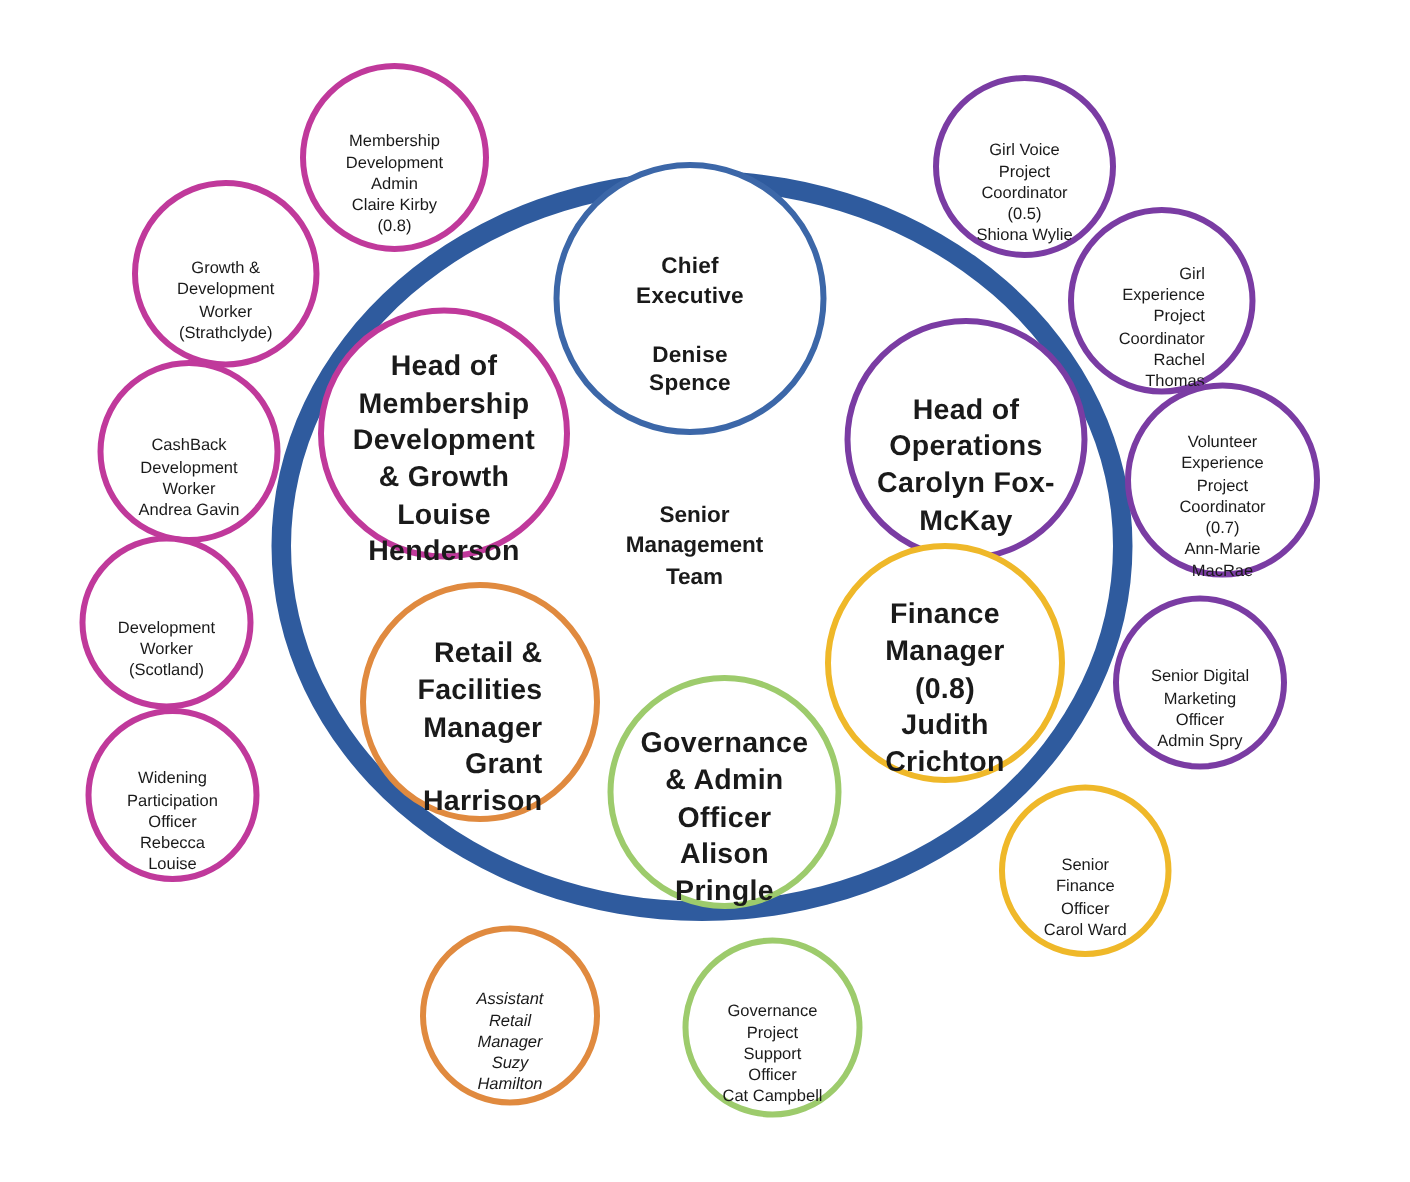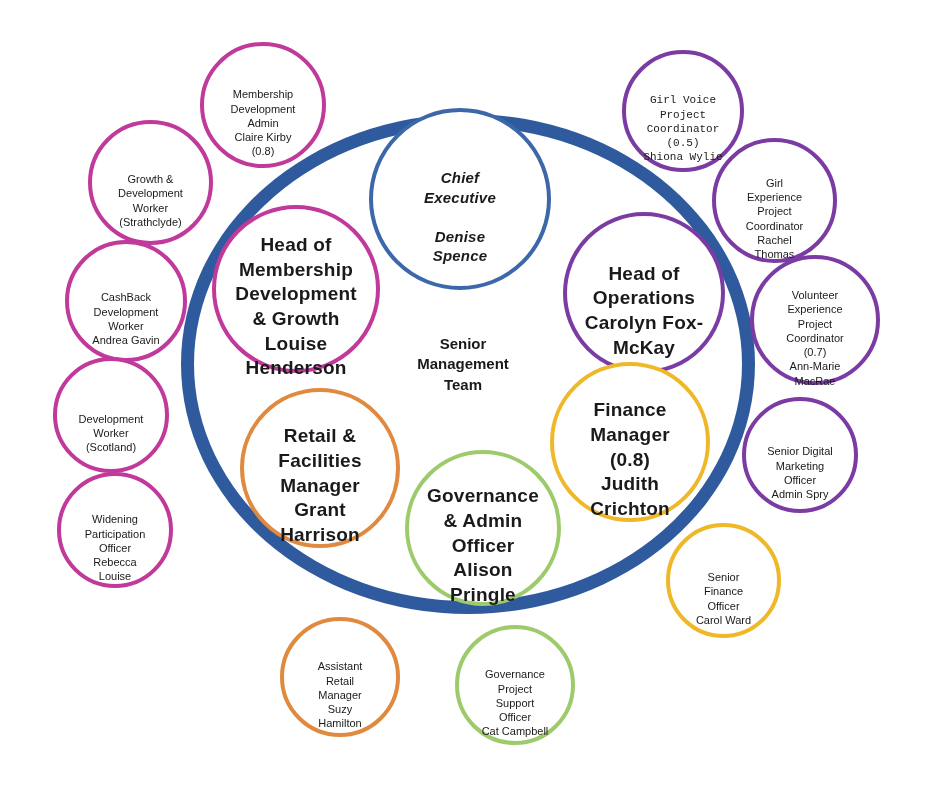--- a/index.html
+++ b/index.html
@@ -85,42 +85,42 @@
 <body>
 
 <div id="canvas">
 
   <div id="big-ring" class="ring" style="border-color: rgb(47, 91, 158);"></div>
 
   <div id="center-label">Senior
 Management
 Team</div>
 
-  <div id="c-chief" class="circle inner" style="border-color: rgb(60, 103, 168); font-style: italic;">
+  <div id="c-chief" class="circle inner" style="border-color: rgb(60, 103, 168);">
     <span class="circle-text">Chief
 Executive
 
 Denise
 Spence</span>
   </div>
   <div id="c-head-membership" class="circle inner" style="border-color: rgb(192, 57, 155);">
     <span class="circle-text">Head of
 Membership
 Development
 &amp; Growth
 Louise
 Henderson</span>
   </div>
   <div id="c-head-operations" class="circle inner" style="border-color: rgb(122, 60, 163);">
     <span class="circle-text">Head of
 Operations
 Carolyn Fox-
 McKay</span>
   </div>
-  <div id="c-retail" class="circle inner" style="border-color: rgb(224, 138, 63);">
+  <div id="c-retail" class="circle inner" style="border-color: rgb(224, 138, 63); text-align: right;">
     <span class="circle-text">Retail &amp;
 Facilities
 Manager
 Grant
 Harrison</span>
   </div>
   <div id="c-finance" class="circle inner" style="border-color: rgb(239, 184, 41);">
     <span class="circle-text">Finance
 Manager
 (0.8)
@@ -159,28 +159,28 @@
 Worker
 (Scotland)</span>
   </div>
   <div id="c-widening" class="circle outer" style="border-color: rgb(192, 57, 155);">
     <span class="circle-text">Widening
 Participation
 Officer
 Rebecca
 Louise</span>
   </div>
-  <div id="c-girl-voice" class="circle outer" style="border-color: rgb(122, 60, 163); font-family: Liberation Mono, monospace;">
+  <div id="c-girl-voice" class="circle outer" style="border-color: rgb(122, 60, 163);">
     <span class="circle-text">Girl Voice
 Project
 Coordinator
 (0.5)
 Shiona Wylie</span>
   </div>
-  <div id="c-girl-experience" class="circle outer" style="border-color: rgb(122, 60, 163);">
+  <div id="c-girl-experience" class="circle outer" style="border-color: rgb(122, 60, 163); text-align: right;">
     <span class="circle-text">Girl
 Experience
 Project
 Coordinator
 Rachel
 Thomas</span>
   </div>
   <div id="c-volunteer" class="circle outer" style="border-color: rgb(122, 60, 163);">
     <span class="circle-text">Volunteer
 Experience
@@ -195,21 +195,21 @@
 Marketing
 Officer
 Admin Spry</span>
   </div>
   <div id="c-senior-finance" class="circle outer" style="border-color: rgb(239, 184, 41);">
     <span class="circle-text">Senior
 Finance
 Officer
 Carol Ward</span>
   </div>
-  <div id="c-assistant-retail" class="circle outer" style="border-color: rgb(224, 138, 63);">
+  <div id="c-assistant-retail" class="circle outer" style="border-color: rgb(224, 138, 63); font-style: italic;">
     <span class="circle-text">Assistant
 Retail
 Manager
 Suzy
 Hamilton</span>
   </div>
   <div id="c-governance-project" class="circle outer" style="border-color: rgb(157, 203, 108);">
     <span class="circle-text">Governance
 Project
 Support

